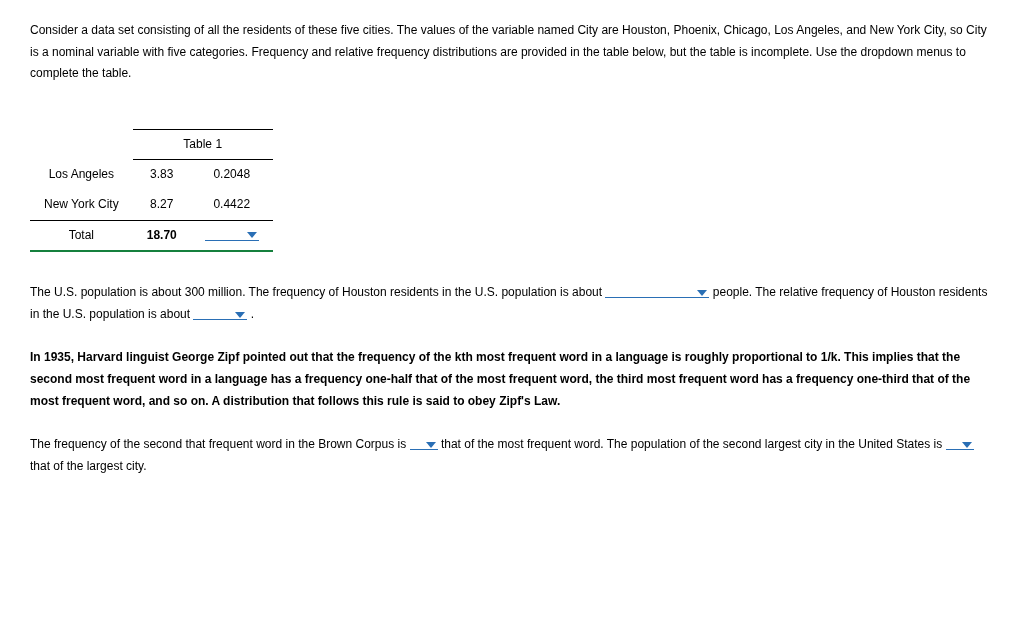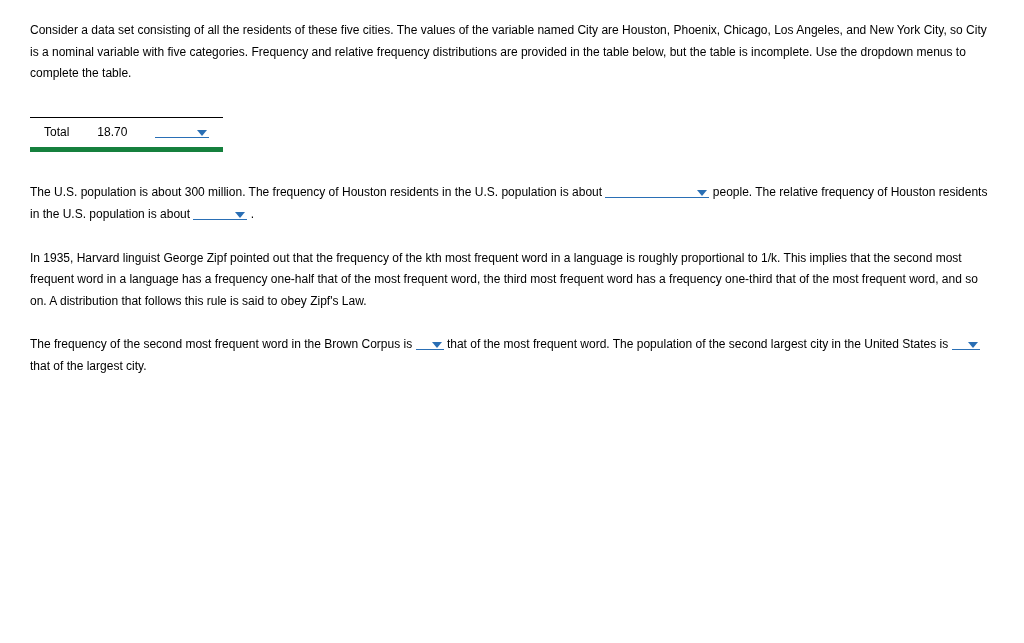--- a/index.html
+++ b/index.html
@@ -7,21 +7,21 @@
     font-size: 12px;
     color: #000;
     margin: 0;
     padding: 20px 30px;
     line-height: 1.8;
     width: 1024px;
     box-sizing: border-box;
     background: #fff;
   }
   .intro {
-    margin-bottom: 32px;
+    margin-bottom: 44px;
   }
   .table-wrap {
     margin: 30px 0 30px 0;
   }
   table.data {
     border-collapse: collapse;
     font-size: 12px;
   }
   table.data td, table.data th {
     padding: 4px 14px;
@@ -37,25 +37,25 @@
   .col-header {
     font-weight: bold;
     border-bottom: 1px solid #000;
   }
   .col-header .sub {
     display: block;
     font-weight: bold;
   }
   .row-total td {
     border-top: 1px solid #000;
-    border-bottom: 5px solid #15803d;
+    border-bottom: 2px solid #15803d;
     font-weight: bold;
   }
   .row-total td.val {
-    font-weight: normal;
+    font-weight: bold;
   }
   .dropdown {
     display: inline-block;
     min-width: 50px;
     border-bottom: 1px solid #2a6fb5;
     color: #2a6fb5;
     text-align: right;
     padding: 0 2px 1px 2px;
     cursor: pointer;
     position: relative;
@@ -73,48 +73,63 @@
     width: 0;
     height: 0;
     border-left: 5px solid transparent;
     border-right: 5px solid transparent;
     border-top: 6px solid #2a6fb5;
     margin-left: 2px;
     vertical-align: middle;
   }
   p {
     margin: 0 0 8px 0;
+    font-weight: bold;
   }
   .para-block {
     margin-bottom: 22px;
   }
 </style>
 </head>
 <body>
 
 <div class="intro">Consider a data set consisting of all the residents of these five cities. The values of the variable named City are Houston, Phoenix, Chicago, Los Angeles, and New York City, so City is a nominal variable with five categories. Frequency and relative frequency distributions are provided in the table below, but the table is incomplete. Use the dropdown menus to complete the table.</div>
 
 <div class="table-wrap">
   <table class="data">
     <tbody>
+        <tr>
+      <td></td>
+      <td class="table-title" colspan="2">Table 1</td>
+    </tr>
 
+    <tr>
+      <td>Los Angeles</td>
+      <td>3.83</td>
+      <td>0.2048</td>
+    </tr>
+    <tr>
+      <td>New York City</td>
+      <td>8.27</td>
+      <td>0.4422</td>
+    </tr>
     <tr class="row-total">
       <td>Total</td>
       <td class="val">18.70</td>
       <td class="val">
         <span class="dropdown"><span class="tri"></span></span>
       </td>
     </tr>
   </tbody>
     </table>
 </div>
 
 <div class="para-block">
   <span>The U.S. population is about 300 million. The frequency of Houston residents in the U.S. population is about </span><span class="dropdown wide"><span class="tri"></span></span><span> people. The relative frequency of Houston residents in the U.S. population is about </span><span class="dropdown"><span class="tri"></span></span><span> .</span>
 </div>
 
 <div class="para-block">
   <p>In 1935, Harvard linguist George Zipf pointed out that the frequency of the kth most frequent word in a language is roughly proportional to 1/k. This implies that the second most frequent word in a language has a frequency one-half that of the most frequent word, the third most frequent word has a frequency one-third that of the most frequent word, and so on. A distribution that follows this rule is said to obey Zipf's Law.</p>
 </div>
 
 <div class="para-block">
-  <span>The frequency of the second most frequent word in the Brown Corpus is </span><span class="dropdown small"><span class="tri"></span></span><span> that of the most frequent word. The population of the second largest city in the United States is </span><span class="dropdown small"><span class="tri"></span></span><span> that of the largest city.</span>
+  <span>The frequency of the second that frequent word in the Brown Corpus is </span><span class="dropdown small"><span class="tri"></span></span><span> that of the most frequent word. The population of the second largest city in the United States is </span><span class="dropdown small"><span class="tri"></span></span><span> that of the largest city.</span>
 </div>
 
 </body></html>

